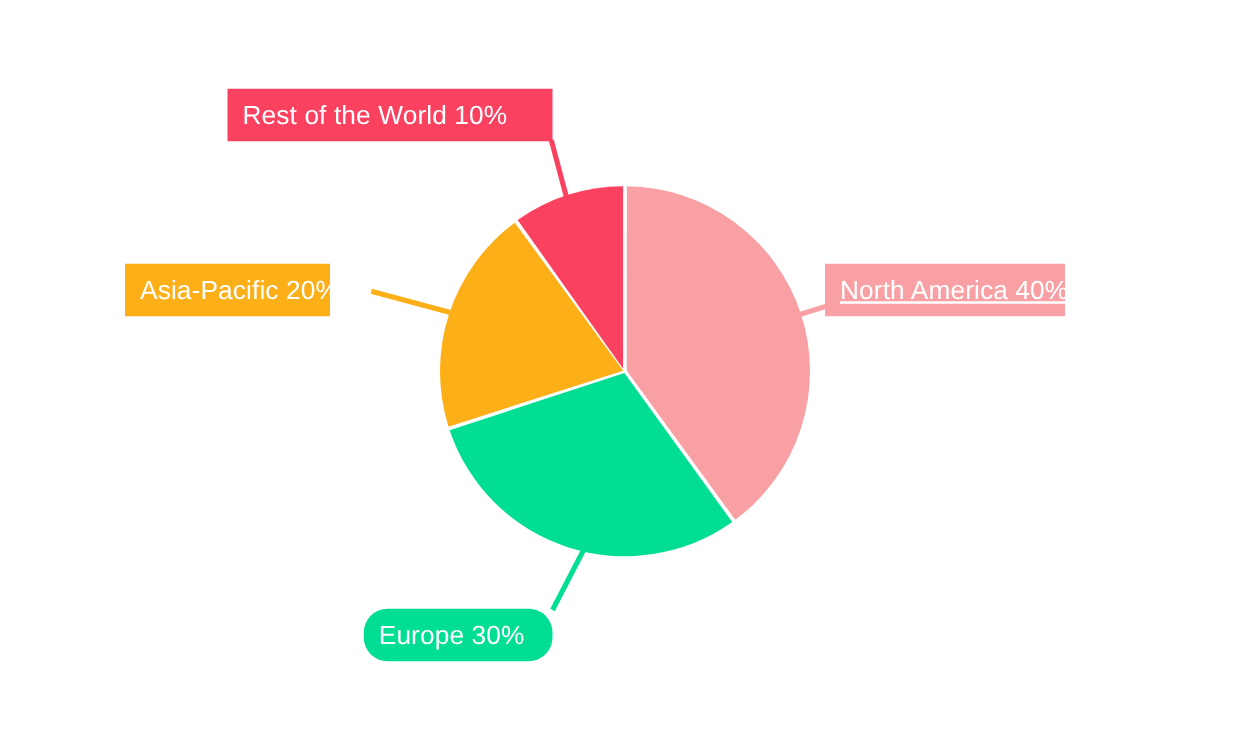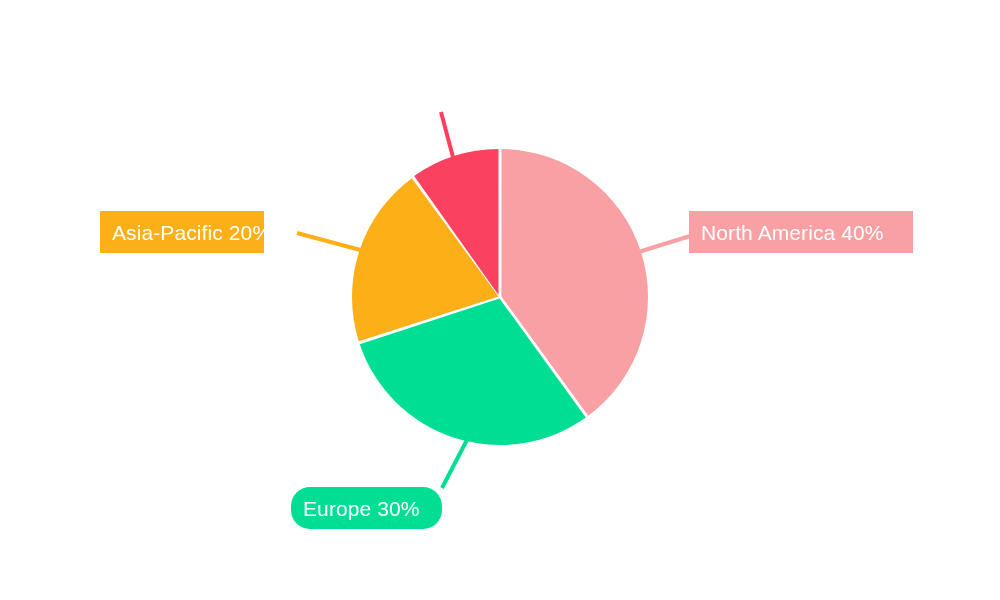--- a/index.html
+++ b/index.html
@@ -33,24 +33,25 @@
     box-sizing: border-box;
     color: #ffffff;
     font-family: "Liberation Sans", sans-serif;
     font-size: 21px;
     line-height: 1;
     white-space: nowrap;
     letter-spacing: 0.1px;
     padding: 0 12px;
   }
   #label-north-america {
-    left: 689px;
+    left: 660px;
     top: 211px;
-    width: 224px;
+    width: 192px;
     height: 42px;
+    text-decoration: underline;
   }
   #label-europe {
     left: 291px;
     top: 487px;
     width: 151px;
     height: 42px;
   }
   #label-asia-pacific {
     left: 100px;
     top: 211px;
@@ -95,14 +96,17 @@
   </div>
 
   <div class="slice-label" id="label-europe" style="background:#00DE93;border-radius:19px;">
     <span>Europe 30%</span>
   </div>
 
   <div class="slice-label" id="label-asia-pacific" style="background:#FCAF17;">
     <span>Asia-Pacific 20%</span>
   </div>
 
+  <div class="slice-label" id="label-rest-of-world" style="background:#FB4160;">
+    <span>Rest of the World 10%</span>
+  </div>
 
 </div>
 
 </body></html>

